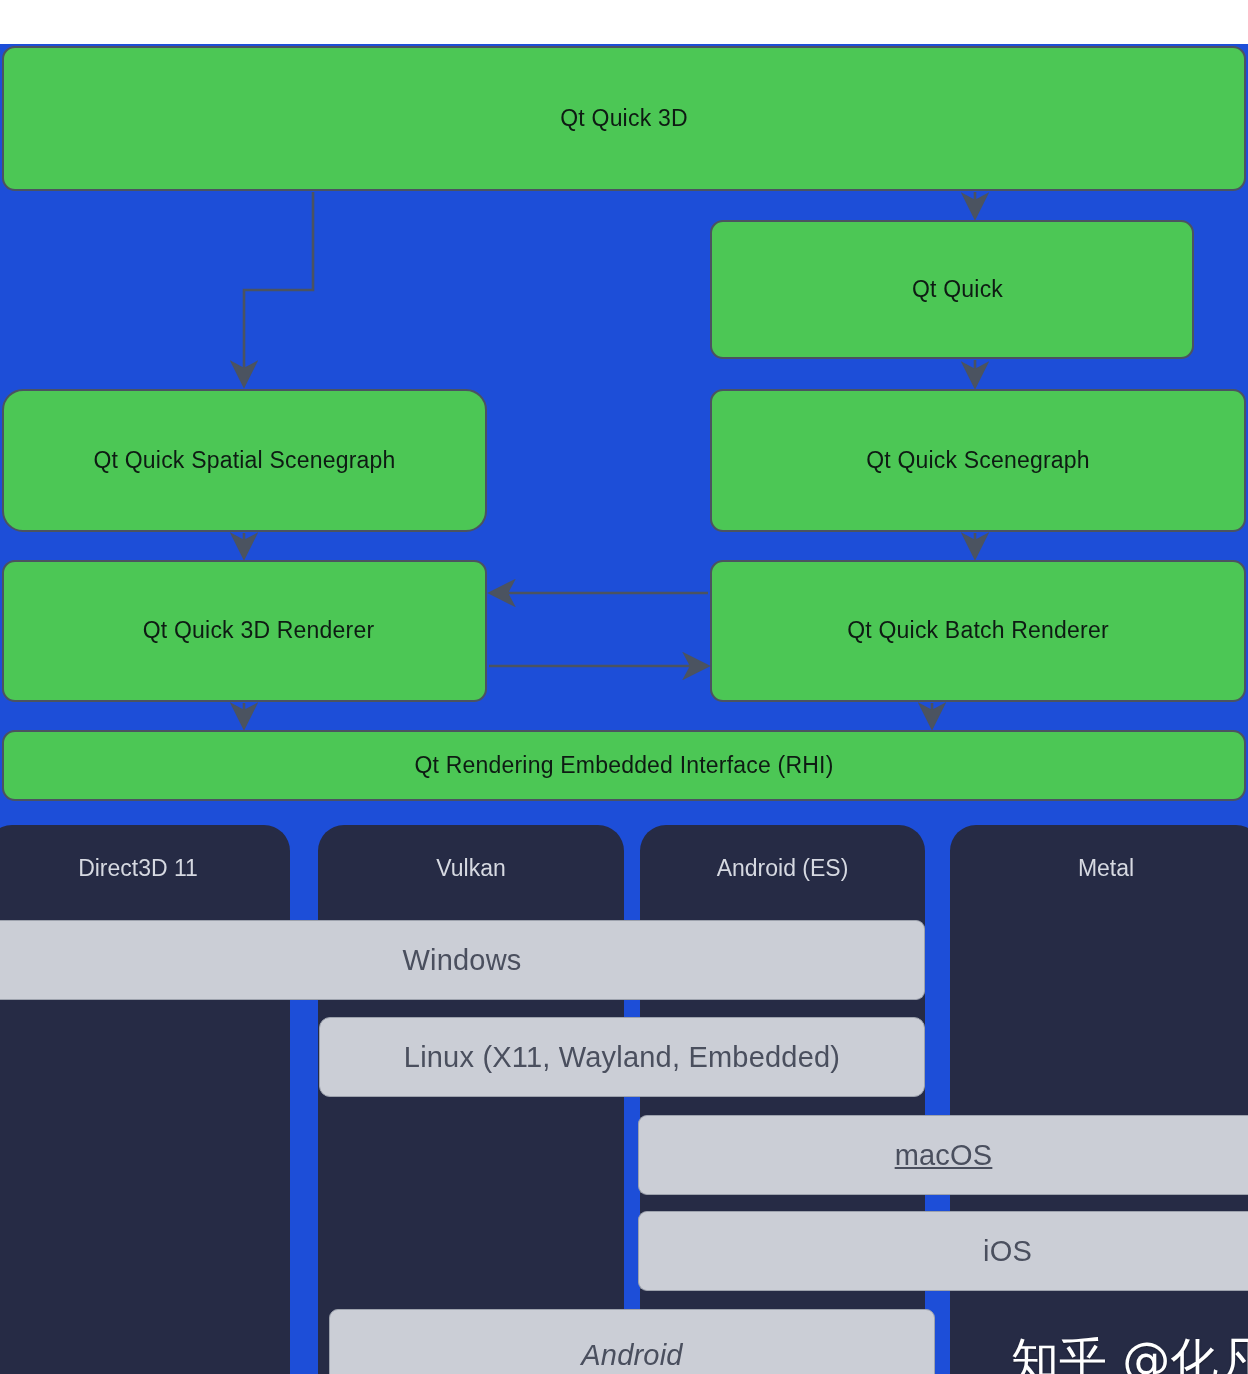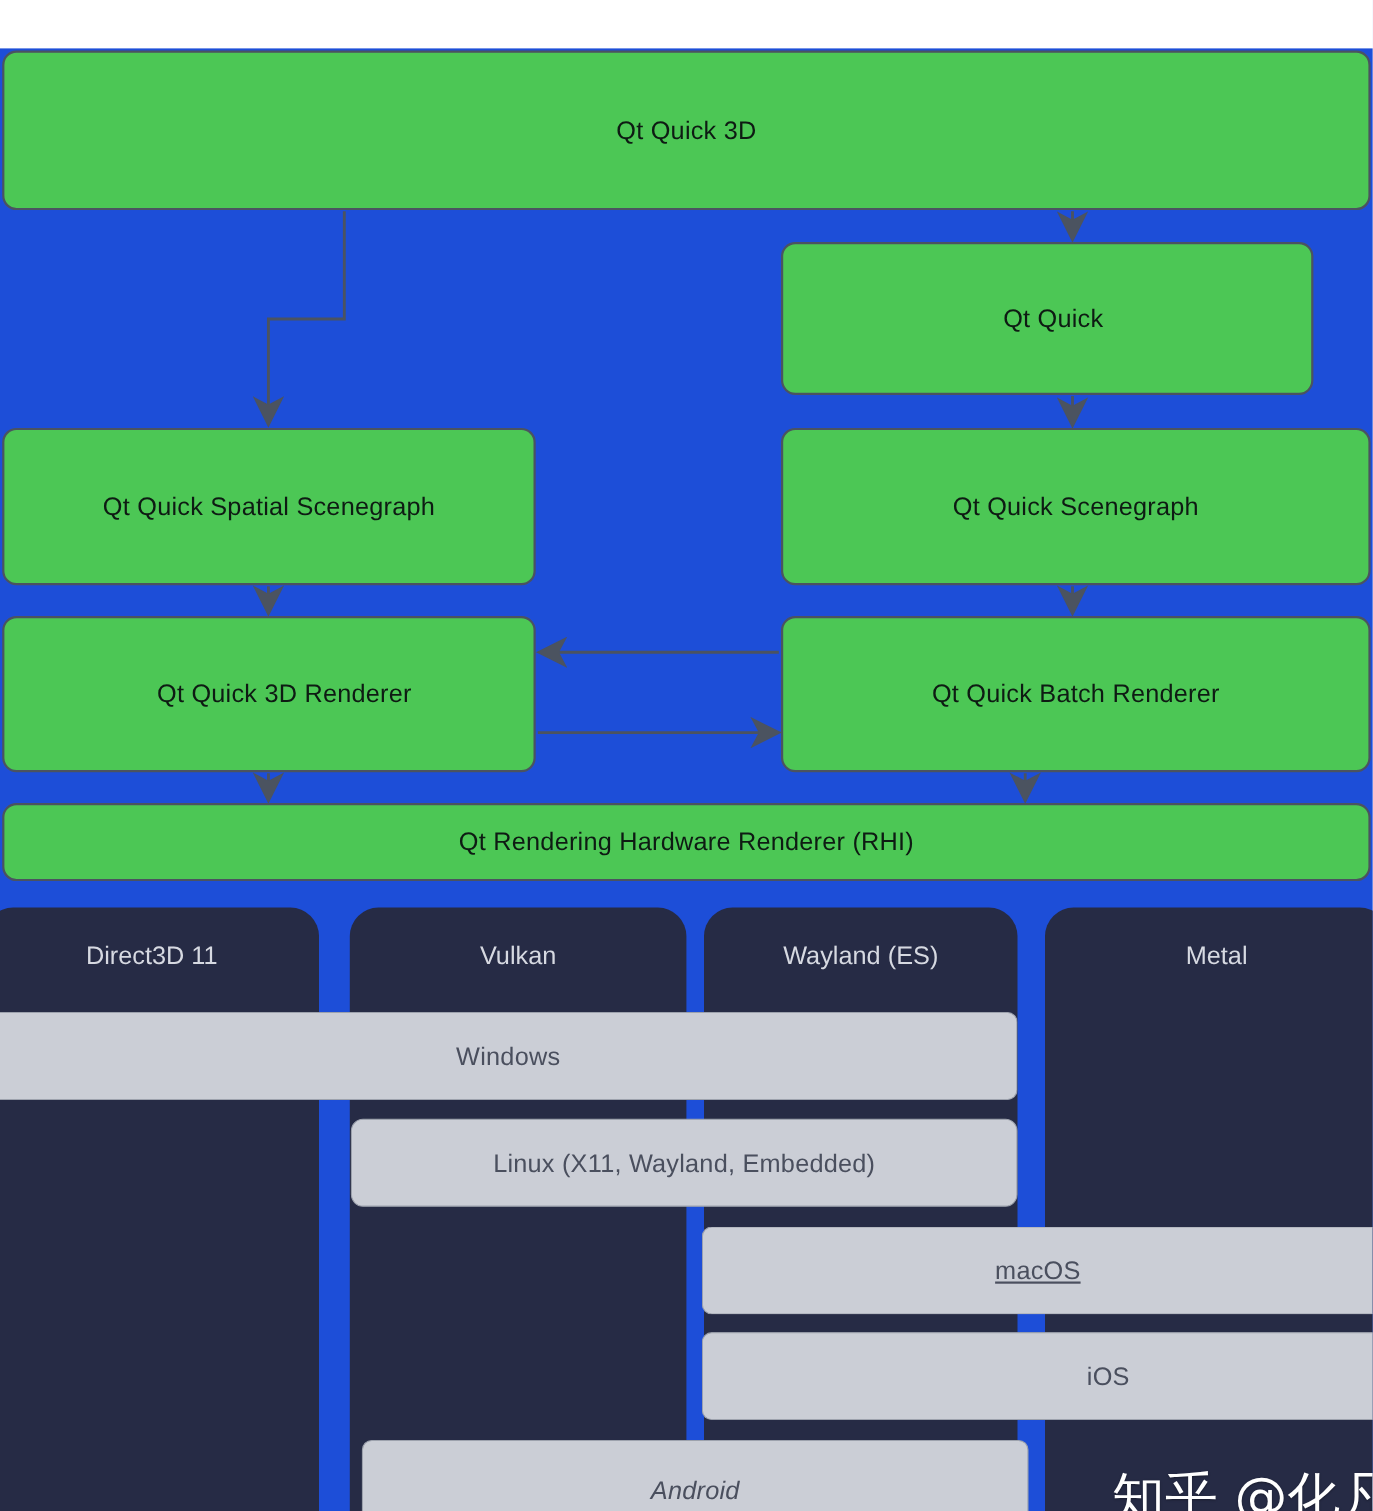--- a/index.html
+++ b/index.html
@@ -58,21 +58,21 @@
   .osbar {
     position: absolute;
     box-sizing: border-box;
     background: #CBCED6;
     border: 1px solid #9da2ad;
     border-radius: 9px;
     display: flex;
     align-items: center;
     justify-content: center;
     color: #4a4f5e;
-    font-size: 23px;
+    font-size: 29px;
     letter-spacing: 0.2px;
   }
   
   .flat-l { border-top-left-radius: 0; border-bottom-left-radius: 0; border-left: none; }
   .flat-r { border-top-right-radius: 0; border-bottom-right-radius: 0; border-right: none; }
 
   
   .edges {
     position: absolute;
     left: 0; top: 0;
@@ -97,50 +97,50 @@
 <div id="stage">
 
   <div class="gbox" style="left:2px; top:2px; width:1244px; height:145px;">
     <span>Qt Quick 3D</span>
   </div>
 
   <div class="gbox" style="left:710px; top:176px; width:484px; height:139px;padding-left:11px;">
     <span>Qt Quick</span>
   </div>
 
-  <div class="gbox" style="left:2px; top:345px; width:485px; height:143px;">
+  <div class="gbox" style="left:2px; top:345px; width:485px; height:143px;border-radius:21px;">
     <span>Qt Quick Spatial Scenegraph</span>
   </div>
 
   <div class="gbox" style="left:710px; top:345px; width:536px; height:143px;">
     <span>Qt Quick Scenegraph</span>
   </div>
 
   <div class="gbox" style="left:2px; top:516px; width:485px; height:142px;padding-left:28px;">
     <span>Qt Quick 3D Renderer</span>
   </div>
 
   <div class="gbox" style="left:710px; top:516px; width:536px; height:142px;">
     <span>Qt Quick Batch Renderer</span>
   </div>
 
   <div class="gbox" style="left:2px; top:686px; width:1244px; height:71px;">
-    <span>Qt Rendering Hardware Renderer (RHI)</span>
+    <span>Qt Rendering Embedded Interface (RHI)</span>
   </div>
 
   <div class="dcol" style="left:-14px; top:781px; width:304px; height:581px;">
     <div class="dcol-label">Direct3D 11</div>
   </div>
 
   <div class="dcol" style="left:318px; top:781px; width:306px; height:581px;">
     <div class="dcol-label">Vulkan</div>
   </div>
 
   <div class="dcol" style="left:640px; top:781px; width:285px; height:581px;">
-    <div class="dcol-label">Wayland (ES)</div>
+    <div class="dcol-label">Android (ES)</div>
   </div>
 
   <div class="dcol" style="left:950px; top:781px; width:312px; height:581px;">
     <div class="dcol-label">Metal</div>
   </div>
 
   <div class="osbar flat-l" style="left:0px; top:876px; width:925px; height:80px;">
     <span>Windows</span>
   </div>
 

